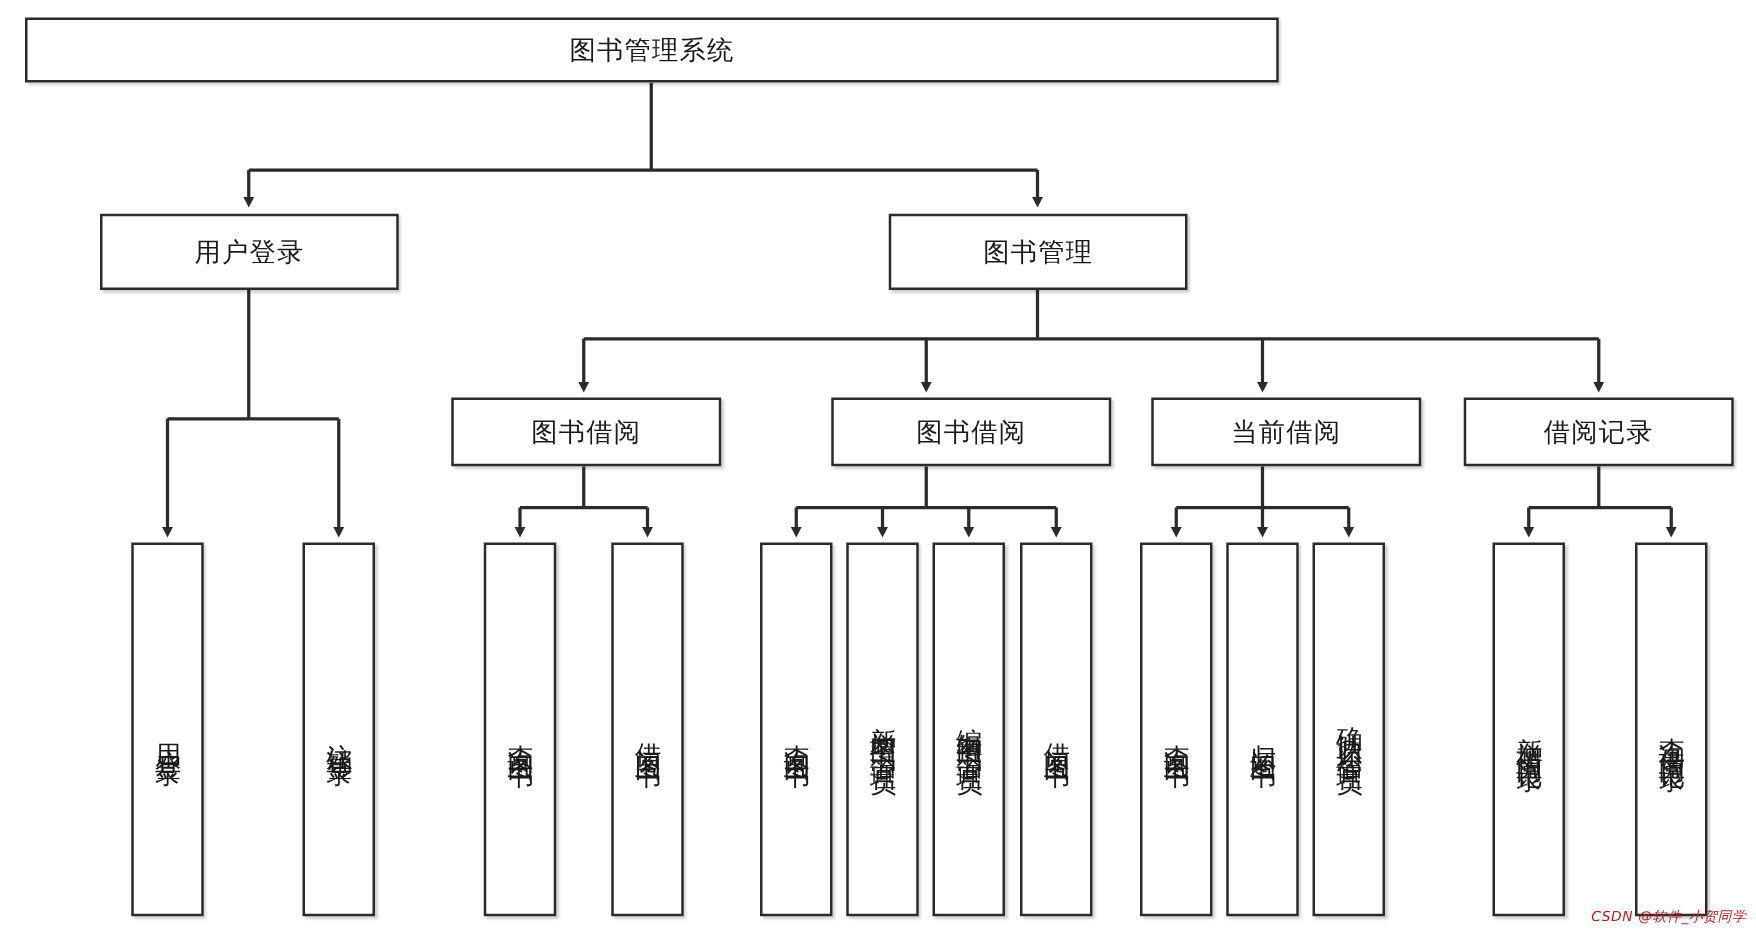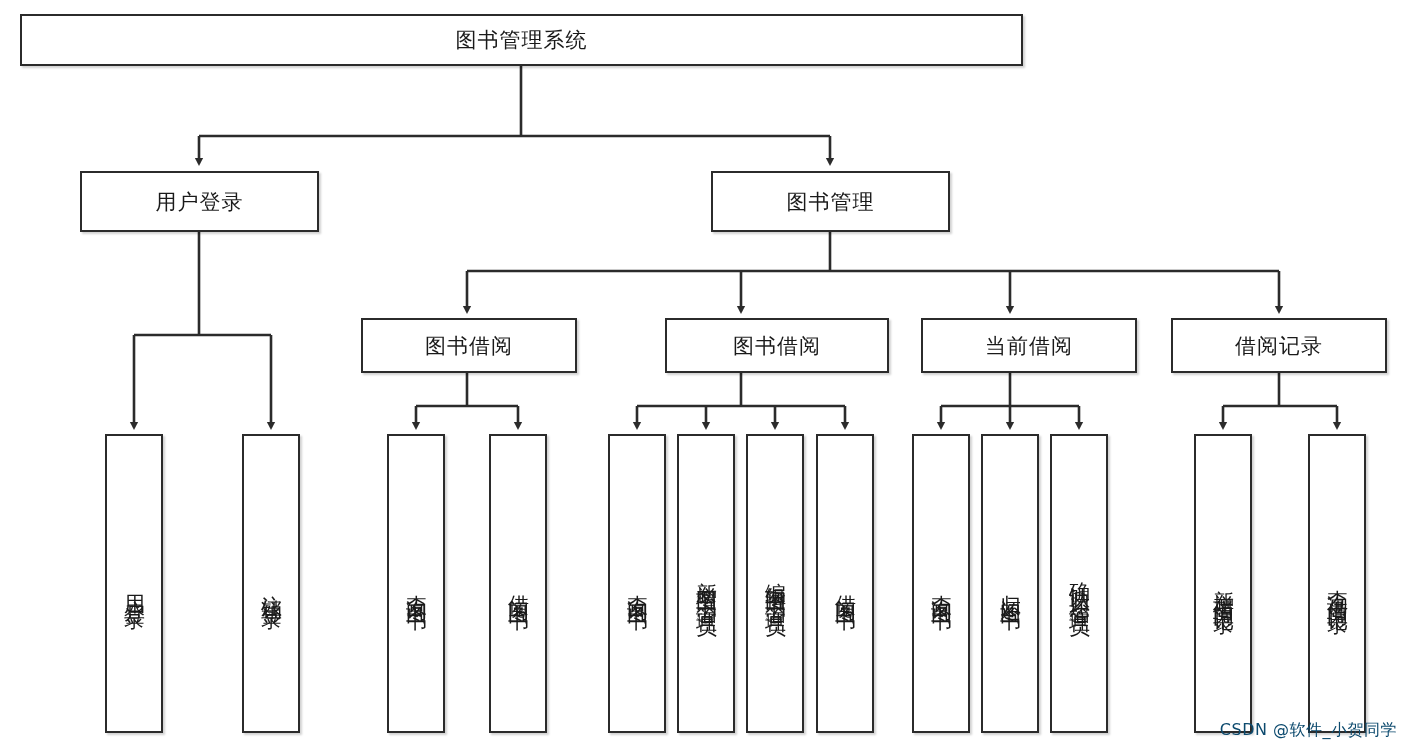--- a/index.html
+++ b/index.html
@@ -59,24 +59,25 @@
     position: absolute;
     left: 0; top: 0;
     width: 1405px;
     height: 747px;
     pointer-events: none;
   }
   .watermark {
     position: absolute;
     right: 8px;
     bottom: 6px;
-    font-size: 16px;
-    color: #0c4a6e;
+    font-size: 11px;
+    color: #b91c1c;
     white-space: nowrap;
     letter-spacing: 0.5px;
+    font-style: italic;
   }
 </style>
 </head>
 <body>
 
 <div id="diagram-root">
 
   <svg class="connectors" viewBox="0 0 1405 747" width="1405" height="747" xmlns="http://www.w3.org/2000/svg">
     <defs>
       <marker id="arrowHead" markerWidth="11" markerHeight="11" refX="2.5" refY="5.0" orient="auto" markerUnits="userSpaceOnUse">

